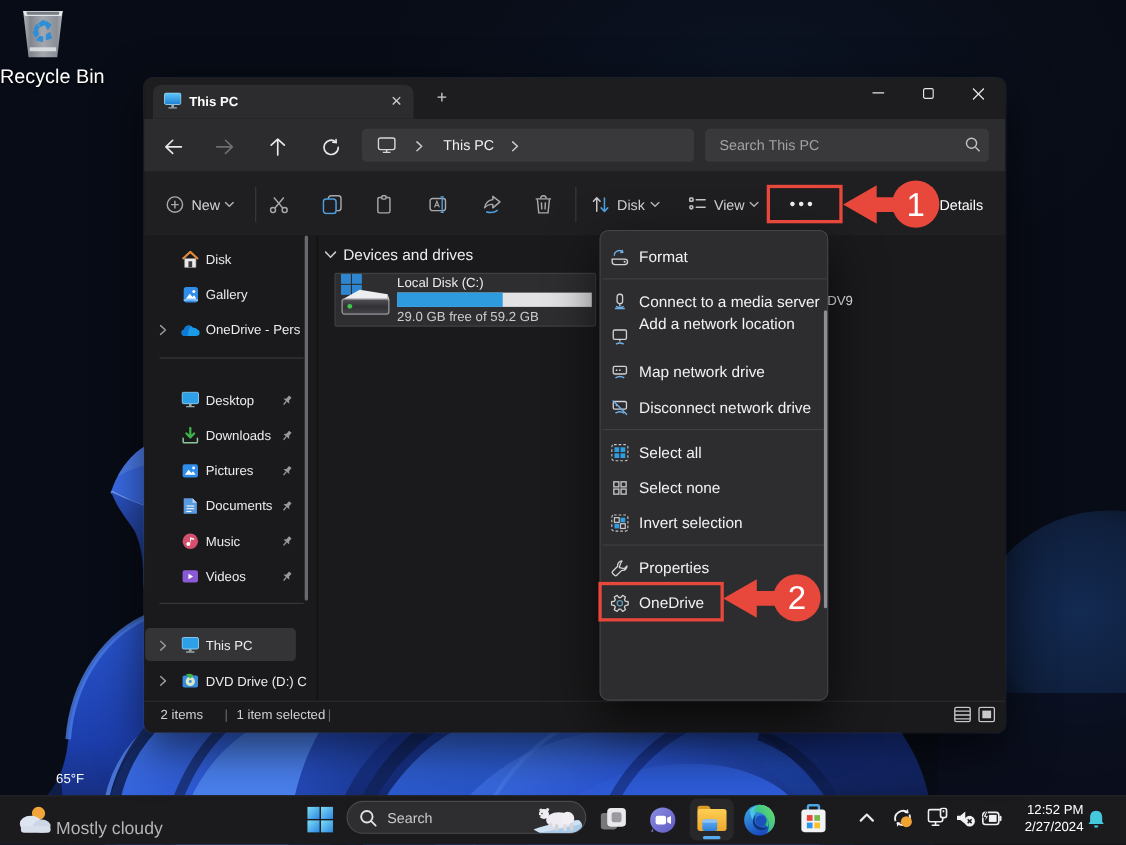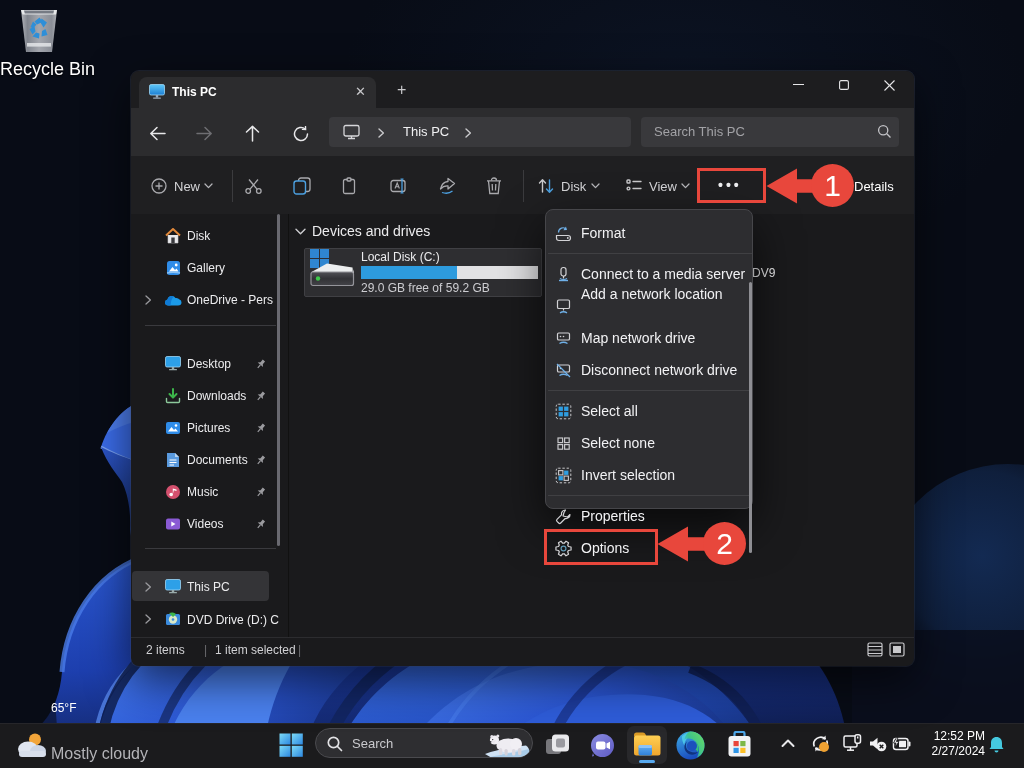--- a/index.html
+++ b/index.html
@@ -544,21 +544,21 @@
       <line x1="1" y1="4.5" x2="15" y2="4.5"></line>
       <line x1="1" y1="8" x2="15" y2="8"></line>
       <line x1="1" y1="11.5" x2="15" y2="11.5"></line>
     </svg>
   <svg class="a" style="left:758px;top:571px" width="16" height="15" viewBox="0 0 16 15" fill="none" stroke="#c9c9cc" stroke-width="1.2">
       <rect x="1" y="1" width="14" height="13" rx="1.5"></rect>
       <rect x="4" y="4" width="8" height="7" fill="#c9c9cc" stroke="none"></rect>
     </svg>
 </div>
 
-<div class="a" style="left:545px;top:209px;width:208px;height:300px;background:#2d2d30;border:1px solid #46464a;border-radius:8px;box-shadow:0 18px 46px rgba(0,0,0,.65);z-index:30">
+<div class="a" style="left:545px;top:209px;width:208px;height:428px;background:#2d2d30;border:1px solid #46464a;border-radius:8px;box-shadow:0 18px 46px rgba(0,0,0,.65);z-index:30">
   <svg class="a" style="left:9px;top:15px" width="17" height="17" viewBox="0 0 17 17" fill="none" stroke="#d2d2d5" stroke-width="1.2">
       <path d="M 1.5 10.5 L 13 10.5 Q 15.5 10.5 15.5 13 Q 15.5 15.5 13 15.5 L 4 15.5 Q 1.5 15.5 1.5 13 Z"></path>
       <circle cx="12.8" cy="13" r="0.9" fill="#d2d2d5" stroke="none"></circle>
       <path d="M 3.5 7.5 A 4.5 4.5 0 0 1 11.5 4.5" stroke="#6fb0e8"></path>
       <path d="M 11 1.5 L 11.8 5 L 8.4 5.2" fill="#6fb0e8" stroke="none"></path>
     </svg>
   <div class="t" style="left:35px;top:15px;font-size:14px;color:#f2f2f4">Format</div>
   <div class="a" style="left:2px;top:43px;width:204px;height:1px;background:#404043"></div>
   <svg class="a" style="left:9px;top:56px" width="17" height="17" viewBox="0 0 17 17" fill="none" stroke="#d2d2d5" stroke-width="1.2">
       <rect x="6" y="1.5" width="5" height="8.5" rx="2.2"></rect>
@@ -615,21 +615,21 @@
   <div class="t" style="left:35px;top:257px;font-size:14px;color:#f2f2f4">Invert selection</div>
   <div class="a" style="left:2px;top:285px;width:204px;height:1px;background:#404043"></div>
   <svg class="a" style="left:9px;top:298px" width="17" height="17" viewBox="0 0 17 17" fill="none" stroke="#d2d2d5" stroke-width="1.2">
       <path d="M 10.5 2 A 4 4 0 0 0 6.5 6.8 L 2 11.3 Q 1 12.3 2 13.3 L 3.7 15 Q 4.7 16 5.7 15 L 10.2 10.5 A 4 4 0 0 0 15 6.5 L 12.5 9 L 8 8 L 9 4.5 Z" stroke-linejoin="round"></path>
     </svg>
   <div class="t" style="left:35px;top:298px;font-size:14px;color:#f2f2f4">Properties</div>
   <svg class="a" style="left:9px;top:330px" width="17" height="17" viewBox="0 0 17 17" fill="none" stroke-width="1.2">
       <path d="M 13.41 6.51 L 16.06 7.03 L 16.06 9.97 L 13.41 10.49 A 5.3 5.3 0 0 1 12.68 11.76 L 13.55 14.31 L 11.01 15.78 L 9.24 13.75 A 5.3 5.3 0 0 1 7.76 13.75 L 5.99 15.78 L 3.45 14.31 L 4.32 11.76 A 5.3 5.3 0 0 1 3.59 10.49 L 0.94 9.97 L 0.94 7.03 L 3.59 6.51 A 5.3 5.3 0 0 1 4.32 5.24 L 3.45 2.69 L 5.99 1.22 L 7.76 3.25 A 5.3 5.3 0 0 1 9.24 3.25 L 11.01 1.22 L 13.55 2.69 L 12.68 5.24 Z" stroke="#d2d2d5" stroke-linejoin="round"></path>
       <circle cx="8.5" cy="8.5" r="2.4" stroke="#5f98b4"></circle>
     </svg>
-  <div class="t" style="left:35px;top:330px;font-size:14px;color:#f2f2f4">Options</div>
+  <div class="t" style="left:35px;top:330px;font-size:14px;color:#f2f2f4">OneDrive</div>
   <div class="a" style="left:203px;top:72px;width:3px;height:271px;background:#8e8e93;border-radius:2px"></div>
 </div>
 
 <div class="a" style="left:697px;top:168px;width:69px;height:35px;border:3px solid #e8473c;z-index:40"></div>
 <svg class="a" style="left:766px;top:163px;z-index:40" width="90" height="46" viewBox="0 0 90 46">
   <path d="M 0.5 23 L 31 5.5 L 31 16.3 L 67 16.3 L 67 29.7 L 31 29.7 L 31 40.5 Z" fill="#e8473c"></path>
   <circle cx="66.5" cy="22.5" r="21.5" fill="#e8473c"></circle>
   <text x="66.5" y="33" text-anchor="middle" font-family="Liberation Sans" font-size="30" fill="#fff">1</text>
 </svg>
 <div class="a" style="left:544px;top:529px;width:114px;height:36px;border:3px solid #e8473c;z-index:40"></div>

